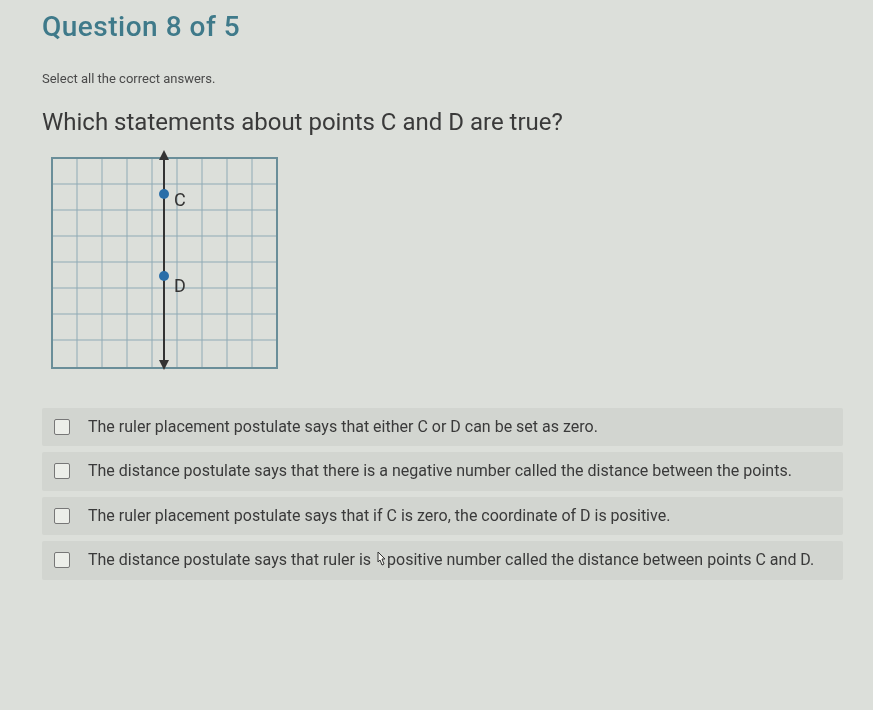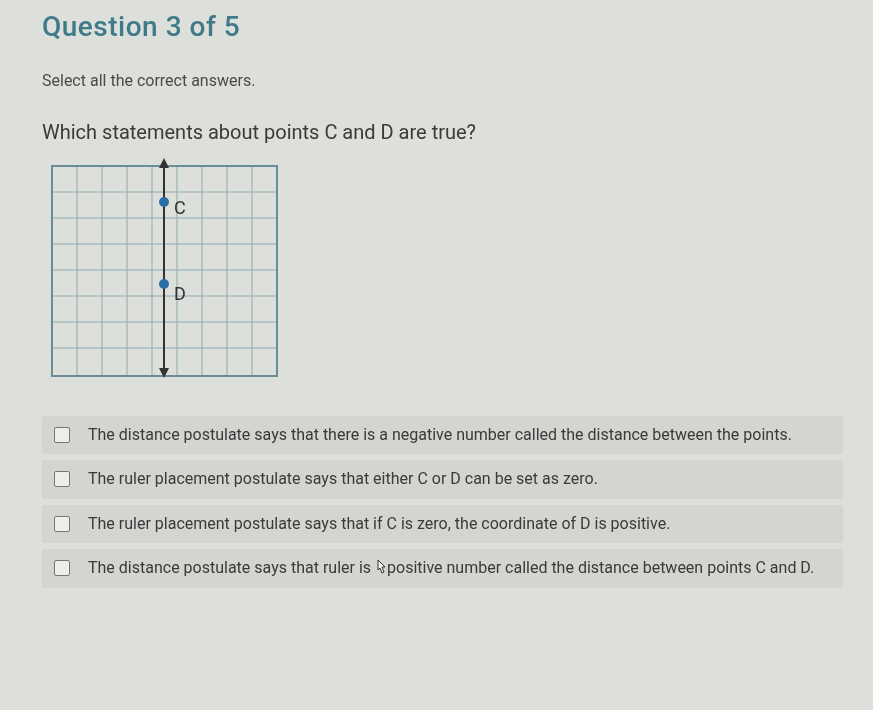--- a/index.html
+++ b/index.html
@@ -15,26 +15,26 @@
   }
   .question-title {
     color: #3f7a8a;
     font-size: 28px;
     font-weight: 500;
     margin-bottom: 28px;
     letter-spacing: 0.5px;
   }
   .instruction {
     color: #4a4a4a;
-    font-size: 16px;
-    margin-bottom: 30px;
+    font-size: 13px;
+    margin-bottom: 22px;
   }
   .question-text {
     color: #3a3a3a;
-    font-size: 20px;
+    font-size: 24px;
     margin-bottom: 12px;
   }
   .diagram {
     display: block;
     margin-bottom: 30px;
   }
   .options {
     display: flex;
     flex-direction: column;
     gap: 6px;
@@ -63,21 +63,21 @@
   }
   .cursor {
     display: inline-block;
     vertical-align: text-bottom;
     margin: 0 -2px;
   }
 </style>
 </head>
 <body>
 
-<h1 class="question-title">Question 3 of 5</h1>
+<h1 class="question-title">Question 8 of 5</h1>
 
 <p class="instruction">Select all the correct answers.</p>
 
 <p class="question-text">Which statements about points C and D are true?</p>
 
 <svg class="diagram" width="260" height="230" viewBox="0 0 260 230">
 
   <g stroke="#8faab5" stroke-width="1" fill="none">
 
     <line x1="10" y1="10" x2="10" y2="220"></line>
@@ -112,26 +112,26 @@
   <text x="132" y="58" font-size="18" fill="#333">C</text>
 
   <circle cx="122" cy="128" r="5" fill="#2a6ea8"></circle>
   <text x="132" y="144" font-size="18" fill="#333">D</text>
 </svg>
 
 <div class="options">
 
   <div class="option-row">
     <div class="checkbox"></div>
-    <div class="option-text">The distance postulate says that there is a negative number called the distance between the points.</div>
+    <div class="option-text">The ruler placement postulate says that either C or D can be set as zero.</div>
   </div>
 
   <div class="option-row">
     <div class="checkbox"></div>
-    <div class="option-text">The ruler placement postulate says that either C or D can be set as zero.</div>
+    <div class="option-text">The distance postulate says that there is a negative number called the distance between the points.</div>
   </div>
 
   <div class="option-row">
     <div class="checkbox"></div>
     <div class="option-text">The ruler placement postulate says that if C is zero, the coordinate of D is positive.</div>
   </div>
 
   <div class="option-row">
     <div class="checkbox"></div>
     <div class="option-text">

